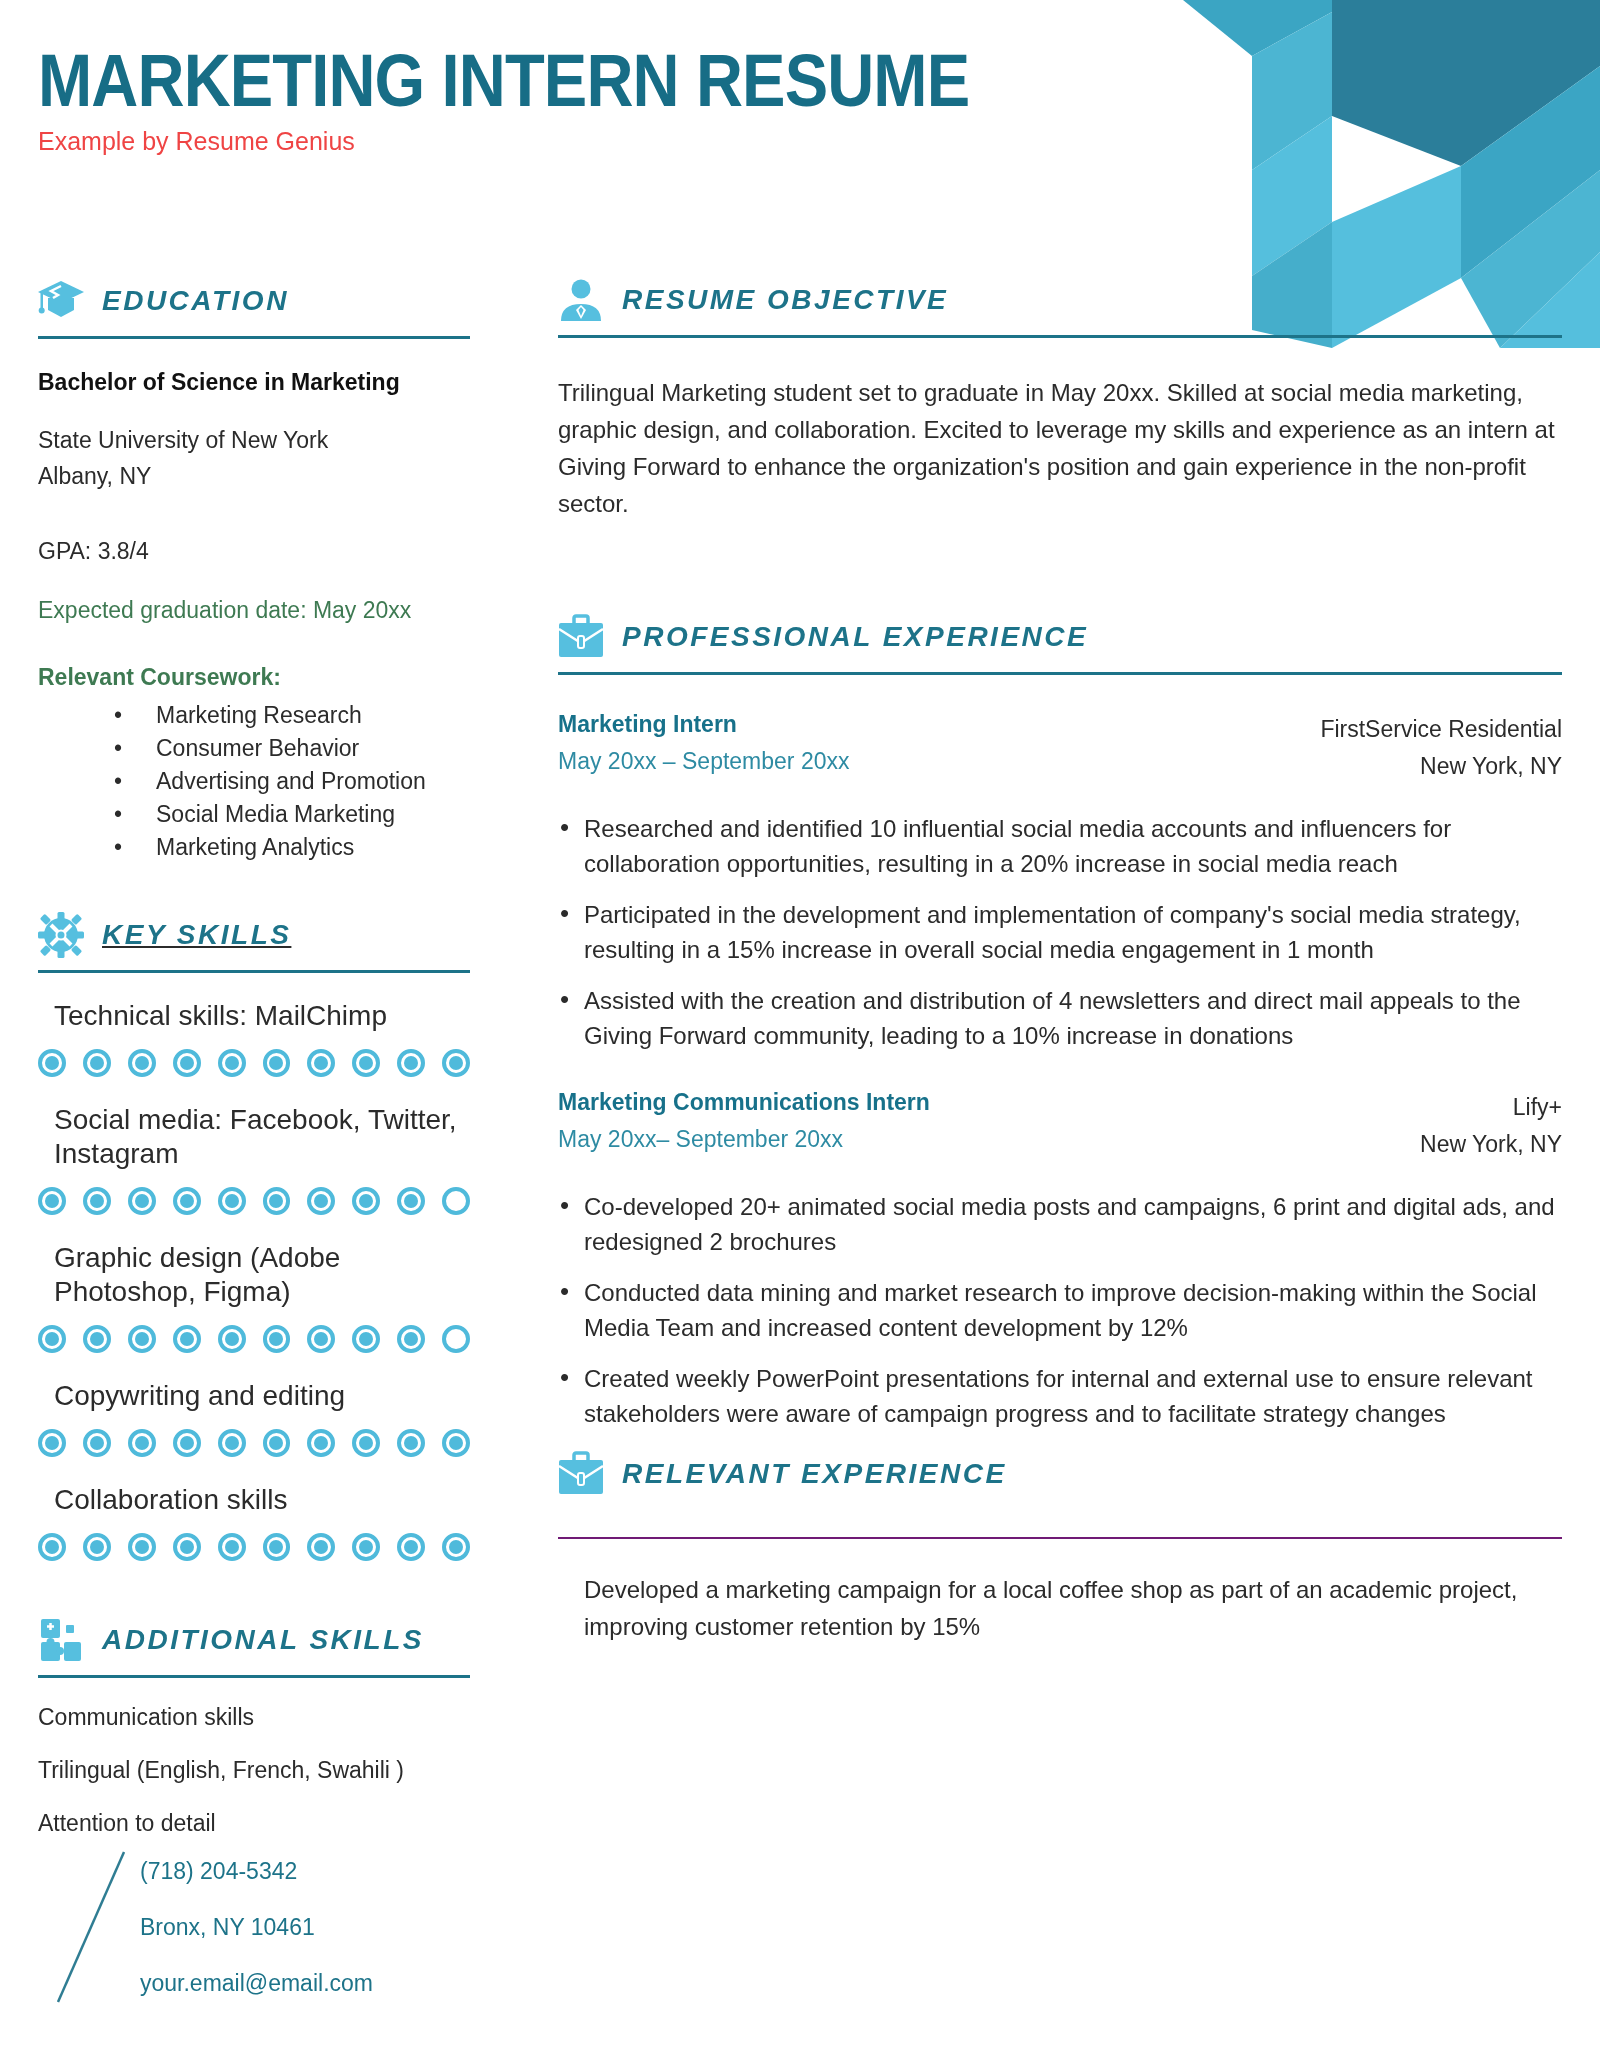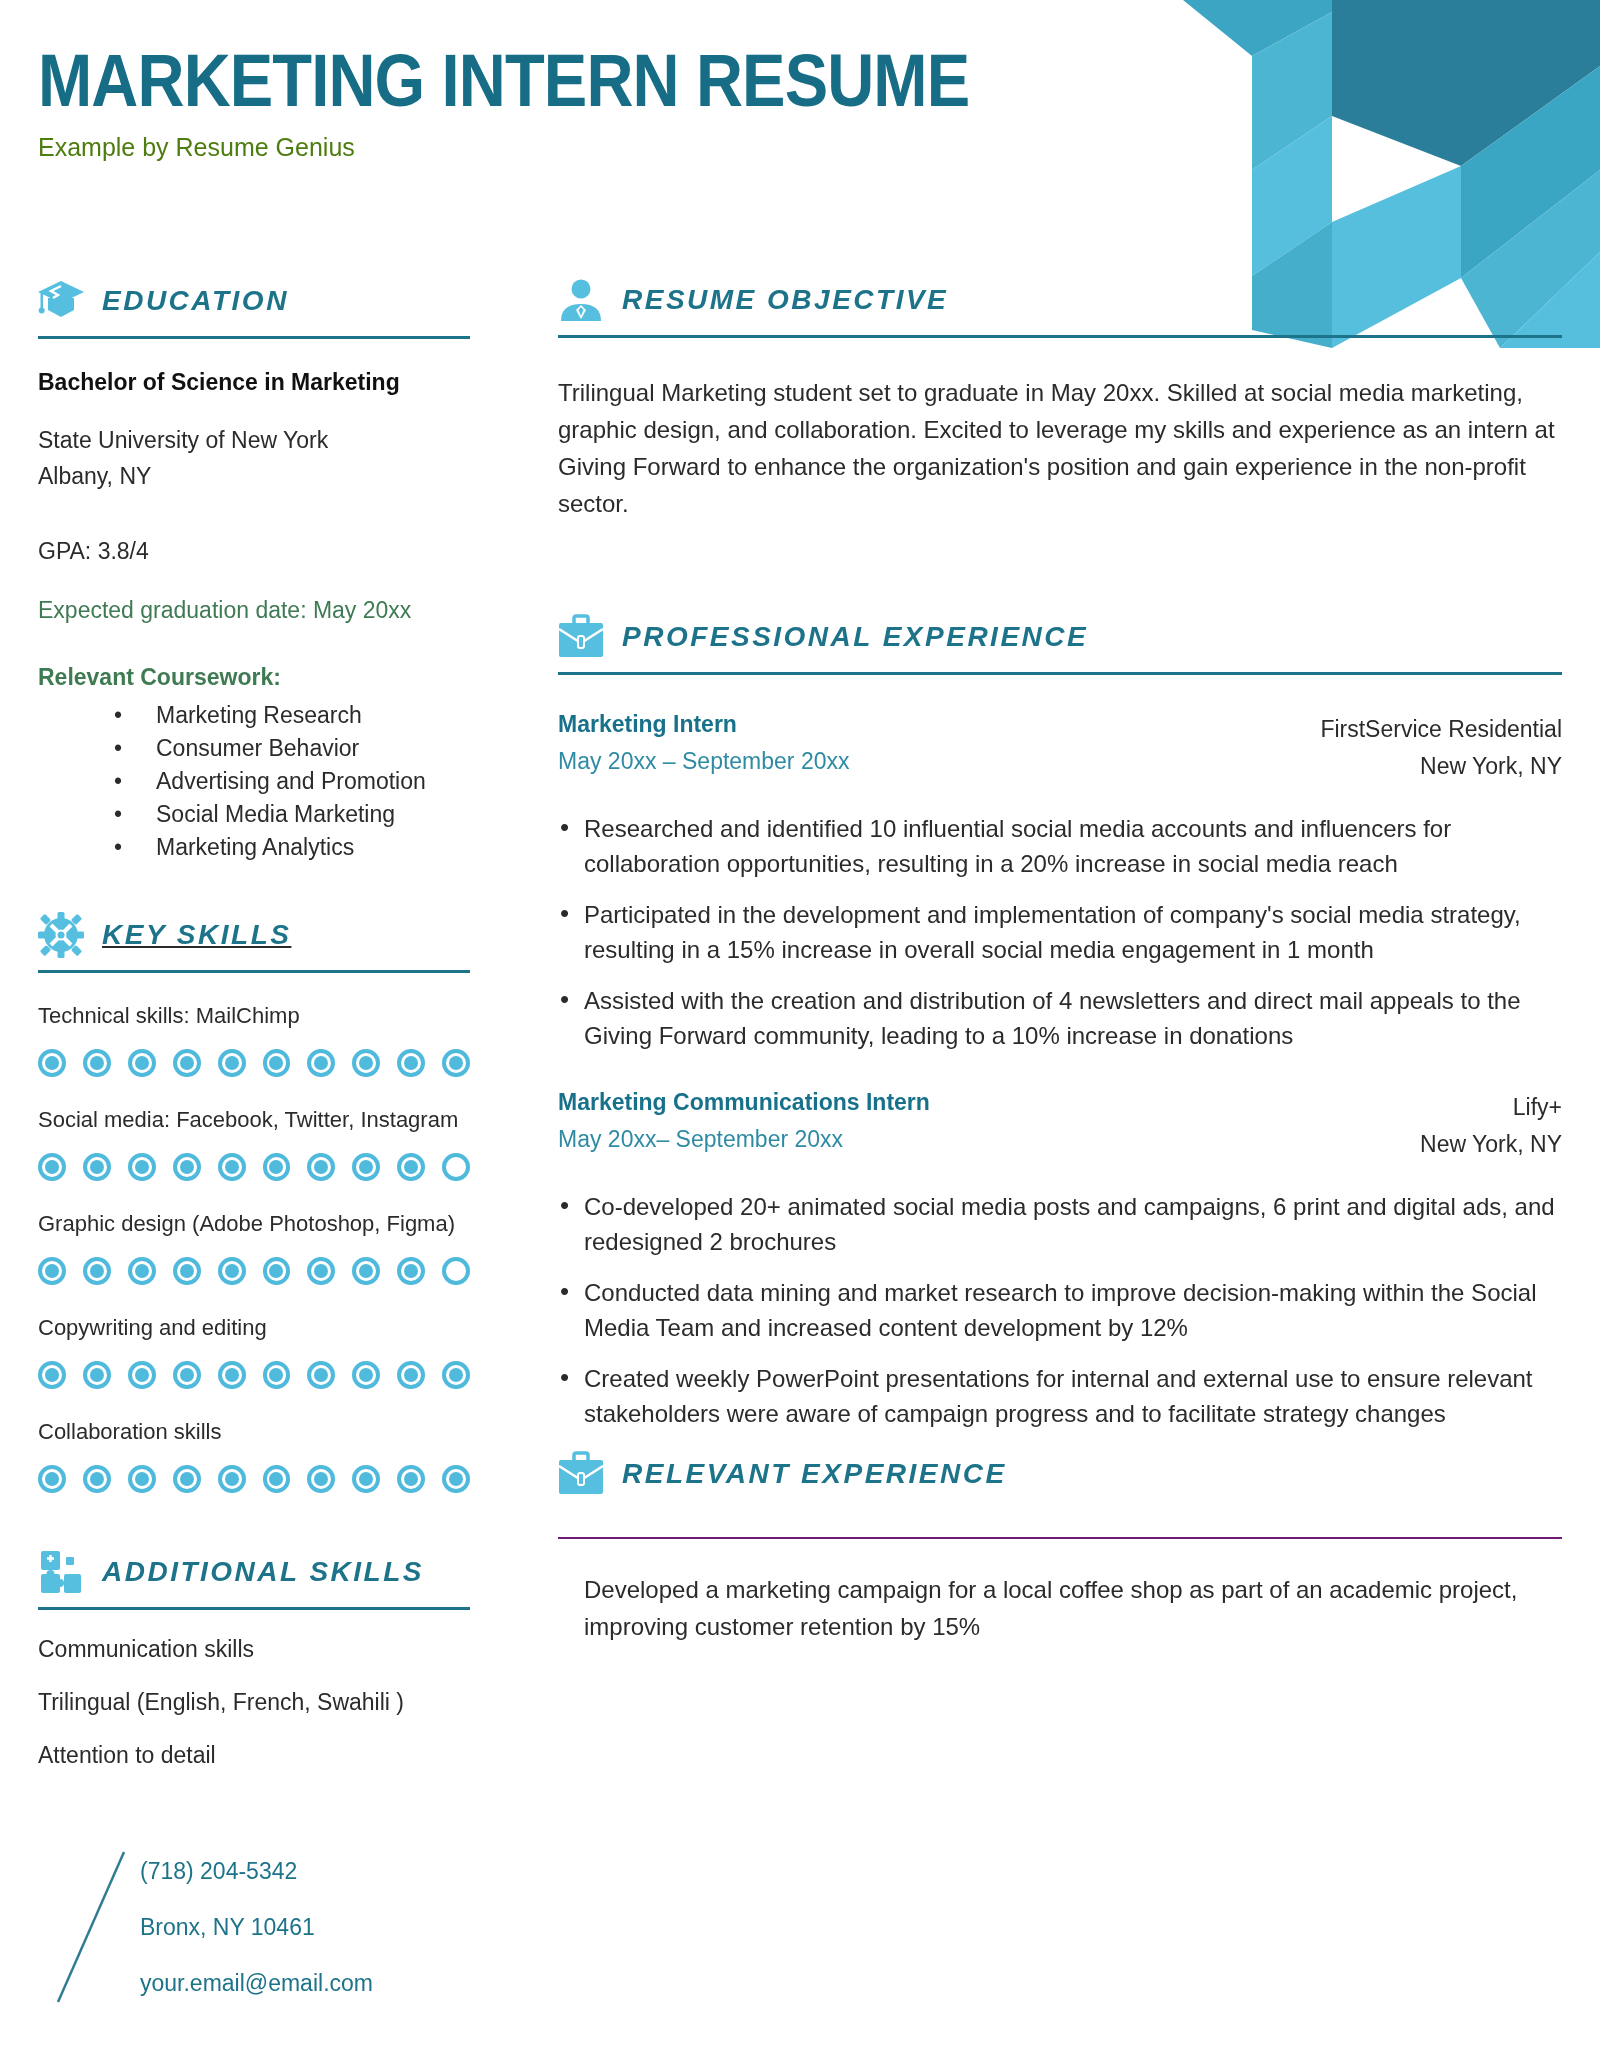--- a/index.html
+++ b/index.html
@@ -7,21 +7,21 @@
     position:relative; width:1600px; height:2071px; background:#ffffff;
     font-family:"Liberation Sans", sans-serif; color:#2b2b2b; overflow:hidden;
     margin:0 auto;
   }
   
   .header { position:absolute; left:38px; top:40px; }
   .title {
     font-size:74px; font-weight:bold; color:#176d86; letter-spacing:-1px;
     transform:scaleX(0.88); transform-origin:left center; white-space:nowrap; line-height:1.1;
   }
-  .subtitle { font-size:25px; color:#4d7c0f; margin-top:12px; }
+  .subtitle { font-size:25px; color:#ef4444; margin-top:6px; }
   .cubes { position:absolute; top:0; right:0; }
 
   
   .col-left  { position:absolute; left:38px;  top:278px; width:432px; }
   .col-right { position:absolute; left:558px; top:277px; width:1004px; }
 
   
   .sec { display:flex; align-items:center; gap:18px; padding-bottom:12px; border-bottom:3px solid #1d7389; }
   .sec .icon { width:46px; height:46px; flex:none; }
   .sec .label {
@@ -35,21 +35,21 @@
   .school { margin-top:26px; font-size:23px; line-height:36px; }
   .gpa    { margin-top:44px; font-size:23px; }
   .grad   { margin-top:32px; font-size:23px; color:#3e7a52; }
   .cw-label { margin-top:40px; font-size:23px; font-weight:bold; color:#3e7a52; }
   ul.coursework { list-style:none; margin:8px 0 10px 0; padding:0; }
   ul.coursework li { position:relative; padding-left:118px; font-size:23px; line-height:33px; }
   ul.coursework li::before { content:"\2022"; position:absolute; left:76px; top:0; }
 
   
   .sec.gap-top { margin-top:48px;text-decoration:underline; }
-  .skill-label { margin-top:26px; font-size:22px; line-height:34px; }
+  .skill-label { margin-top:26px; font-size:28px; line-height:34px;margin-left:16px; }
   .dots { margin-top:16px; display:flex; gap:17px; }
   .dot { width:28px; height:28px; border-radius:50%; border:4px solid #4fbadb;
          box-sizing:border-box; display:flex; align-items:center; justify-content:center; background:#fff; }
   .dot .fill { width:14px; height:14px; border-radius:50%; background:#4fbadb; }
 
   
   .sec.gap-top-lg { margin-top:56px; }
   .add-item { margin-top:26px; font-size:23px; }
 
   

